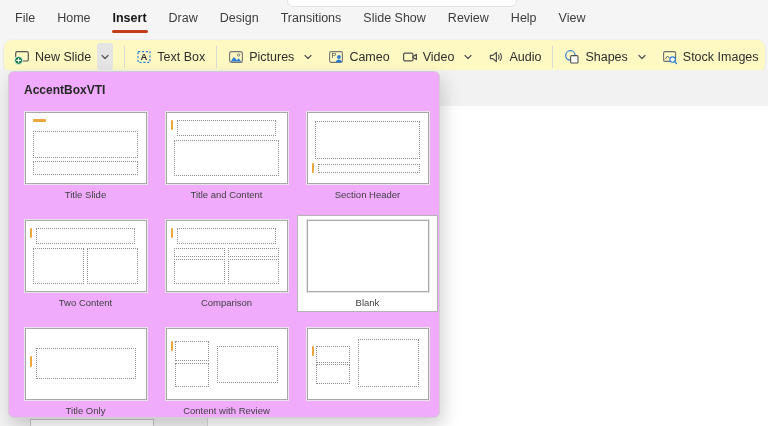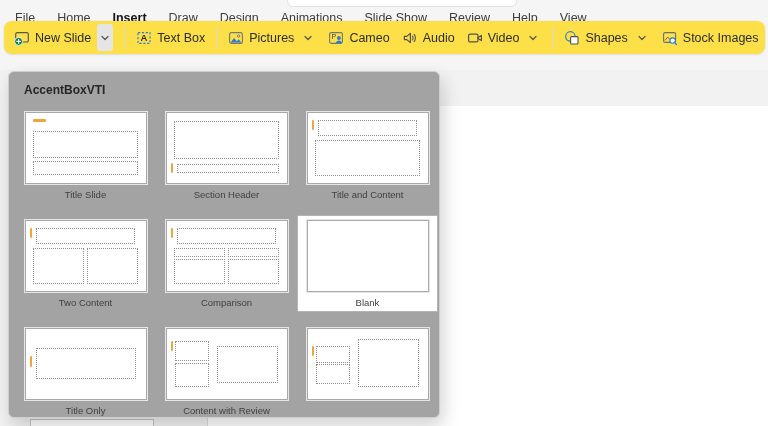--- a/index.html
+++ b/index.html
@@ -27,22 +27,22 @@
     padding:0 11px;font-size:12.5px;color:#3d3d3d;cursor:default;
   }
   .tab.active{font-weight:700;color:#161616;}
   .tab.active::after{
     content:"";position:absolute;left:10px;right:10px;bottom:3px;height:3px;
     border-radius:2px;background:var(--underline,#c43e1c);
   }
 
   
   .ribbon-card{
-    position:absolute;left:4px;right:3px;top:21px;height:33px;
-    background:#fde047;border-radius:8px;
+    position:absolute;left:4px;right:3px;top:40px;height:33px;
+    background:#fef9c3;border-radius:8px;
     box-shadow:0 1px 2px rgba(0,0,0,.08), 0 0 0 1px rgba(0,0,0,.02);
     display:flex;align-items:center;padding:0 4px;
   }
   .tb-btn{
     display:flex;align-items:center;gap:5px;height:27px;padding:0 6px;
     border-radius:4px;font-size:12.5px;color:#2d2d2d;white-space:nowrap;cursor:default;
   }
   .tb-icon{display:flex;align-items:center;}
   .tb-icon svg{width:16px;height:16px;display:block;}
   .chev{display:flex;align-items:center;height:23px;padding:2px 3px;margin-left:1px;border-radius:3px;}
@@ -55,21 +55,21 @@
   .canvas{position:absolute;left:208px;top:36px;right:0;bottom:0;background:#ffffff;}
   .panel-divider{position:absolute;left:207px;top:36px;bottom:0;width:1px;background:#dcdcdc;}
   .partial-thumb{
     position:absolute;left:30px;top:349px;width:122px;height:30px;
     background:#fff;border:1px solid #c4c4c4;
   }
 
   
   .dropdown{
     position:absolute;left:8px;top:71px;width:432px;height:347px;
-    background:#a3a3a3;border:1px solid #cfcfcf;border-radius:6px;
+    background:#f0abfc;border:1px solid #cfcfcf;border-radius:6px;
     box-shadow:3px 8px 18px rgba(0,0,0,.18);
     z-index:10;box-sizing:border-box;
   }
   .dropdown-title{
     padding:11px 0 4px 15px;font-size:12px;font-weight:700;color:#262626;
   }
   .grid{
     display:grid;grid-template-columns:repeat(3,141px);
     row-gap:11px;padding:6px 10px 0 6px;
   }
@@ -106,21 +106,21 @@
       <div class="tab active">
         <span>Insert</span>
       </div>
       <div class="tab">
         <span>Draw</span>
       </div>
       <div class="tab">
         <span>Design</span>
       </div>
       <div class="tab">
-        <span>Animations</span>
+        <span>Transitions</span>
       </div>
       <div class="tab">
         <span>Slide Show</span>
       </div>
       <div class="tab">
         <span>Review</span>
       </div>
       <div class="tab">
         <span>Help</span>
       </div>
@@ -178,39 +178,39 @@
             <text x="3.4" y="9.4" font-size="7" fill="#444" font-family="sans-serif">P</text>
             <circle cx="10.9" cy="8" r="1.9" fill="#2b7cd3"></circle>
             <path d="M7.7 13.3c.4-2 1.9-2.8 3.2-2.8s2.8.8 3.2 2.8z" fill="#2b7cd3"></path>
           </svg>
         </span>
         <span class="tb-label">Cameo</span>
       </div>
       <div class="tb-btn">
         <span class="tb-icon">
           <svg viewBox="0 0 16 16">
-            <path d="M2.4 6.4h2.4l3.6-3v9.2l-3.6-3H2.4z" fill="none" stroke="#505050" stroke-width="1.2" stroke-linejoin="round"></path>
-            <path d="M10.4 6.1c.9.9.9 3 0 3.9M12.2 4.5c1.6 1.7 1.6 5.3 0 7" fill="none" stroke="#505050" stroke-width="1.1" stroke-linecap="round"></path>
-          </svg>
-        </span>
-        <span class="tb-label">Audio</span>
-      </div>
-      <div class="tb-btn">
-        <span class="tb-icon">
-          <svg viewBox="0 0 16 16">
             <rect x="1.6" y="4.1" width="9.4" height="7.8" rx="1.5" fill="none" stroke="#505050" stroke-width="1.2"></rect>
             <path d="M11 7.4l3.4-2v5.2L11 8.6z" fill="none" stroke="#505050" stroke-width="1.2" stroke-linejoin="round"></path>
           </svg>
         </span>
         <span class="tb-label">Video</span>
         <span class="chev">
           <svg viewBox="0 0 10 10">
             <path d="M2 3.5l3 3 3-3" fill="none" stroke="#555" stroke-width="1.2" stroke-linecap="round" stroke-linejoin="round"></path>
           </svg>
         </span>
+      </div>
+      <div class="tb-btn">
+        <span class="tb-icon">
+          <svg viewBox="0 0 16 16">
+            <path d="M2.4 6.4h2.4l3.6-3v9.2l-3.6-3H2.4z" fill="none" stroke="#505050" stroke-width="1.2" stroke-linejoin="round"></path>
+            <path d="M10.4 6.1c.9.9.9 3 0 3.9M12.2 4.5c1.6 1.7 1.6 5.3 0 7" fill="none" stroke="#505050" stroke-width="1.1" stroke-linecap="round"></path>
+          </svg>
+        </span>
+        <span class="tb-label">Audio</span>
       </div>
       <div class="tb-divider"></div>
       <div class="tb-btn">
         <span class="tb-icon">
           <svg viewBox="0 0 16 16">
             <circle cx="6.4" cy="6.4" r="4.7" fill="none" stroke="#2b7cd3" stroke-width="1.2"></circle>
             <rect x="6.6" y="6.6" width="7.4" height="7.4" rx="1" fill="#fff" stroke="#505050" stroke-width="1.1"></rect>
           </svg>
         </span>
         <span class="tb-label">Shapes</span>
@@ -248,36 +248,36 @@
               <div class="accent-h" style="left: 4%; top: 5%; width: 11%;"></div>
               <div class="ph" style="left: 4%; top: 23%; width: 92%; height: 43%;"></div>
               <div class="ph" style="left: 4%; top: 71%; width: 92%; height: 21%;"></div>
             </div>
           </div>
           <div class="cell-label">Title Slide</div>
         </div>
         <div class="cell">
           <div class="thumb">
             <div class="thumb-inner">
+              <div class="accent-v" style="left: 1.5%; top: 6%; height: 16%;"></div>
+              <div class="ph" style="left: 6.5%; top: 6%; width: 87%; height: 25%;"></div>
+              <div class="ph" style="left: 4%; top: 38%; width: 92%; height: 55%;"></div>
+            </div>
+          </div>
+          <div class="cell-label">Title and Content</div>
+        </div>
+        <div class="cell">
+          <div class="thumb">
+            <div class="thumb-inner">
               <div class="ph" style="left: 4%; top: 8%; width: 92%; height: 59%;"></div>
               <div class="accent-v" style="left: 1.5%; top: 74%; height: 15%;"></div>
               <div class="ph" style="left: 6.5%; top: 75%; width: 89.5%; height: 14%;"></div>
             </div>
           </div>
           <div class="cell-label">Section Header</div>
-        </div>
-        <div class="cell">
-          <div class="thumb">
-            <div class="thumb-inner">
-              <div class="accent-v" style="left: 1.5%; top: 6%; height: 16%;"></div>
-              <div class="ph" style="left: 6.5%; top: 6%; width: 87%; height: 25%;"></div>
-              <div class="ph" style="left: 4%; top: 38%; width: 92%; height: 55%;"></div>
-            </div>
-          </div>
-          <div class="cell-label">Title and Content</div>
         </div>
         <div class="cell">
           <div class="thumb">
             <div class="thumb-inner">
               <div class="accent-v" style="left: 1.5%; top: 6%; height: 16%;"></div>
               <div class="ph" style="left: 6.5%; top: 6%; width: 87%; height: 25%;"></div>
               <div class="ph" style="left: 4%; top: 38%; width: 45%; height: 55%;"></div>
               <div class="ph" style="left: 51%; top: 38%; width: 45%; height: 55%;"></div>
             </div>
           </div>

